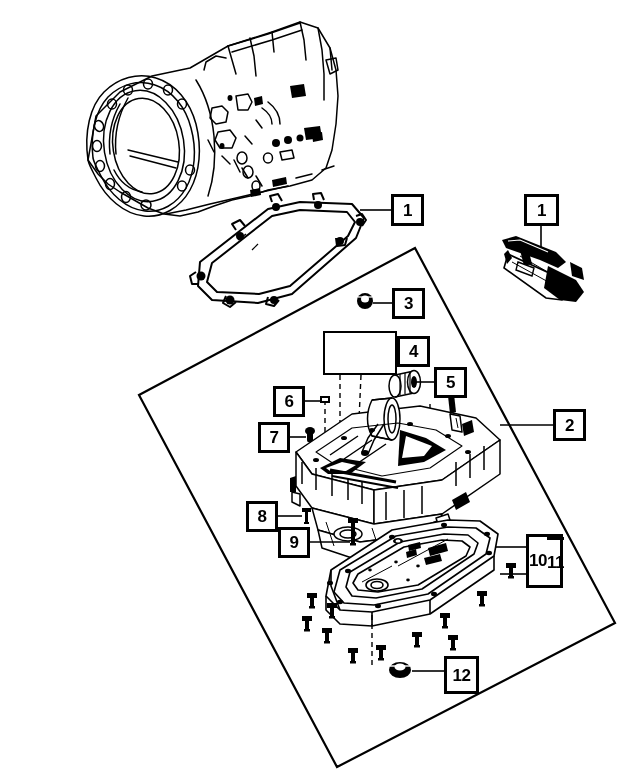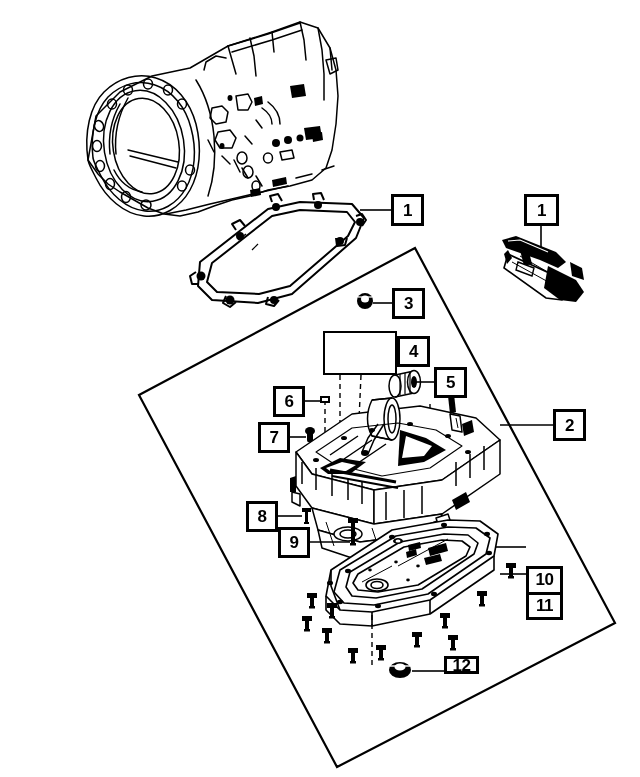--- a/index.html
+++ b/index.html
@@ -41,22 +41,21 @@
     line-height: 1;
     color: #000000;
     letter-spacing: -0.5px;
   }
   .callout-stack {
     position: absolute;
     background: #ffffff;
     border: 3px solid #000000;
     box-sizing: border-box;
     display: flex;
-    flex-direction: column;
-    margin-top: 32px;
+    flex-direction: row;
   }
   .callout-stack > div {
     flex: 1 1 0;
     display: flex;
     align-items: center;
     justify-content: center;
     font-family: "Liberation Sans", sans-serif;
     font-weight: bold;
     font-size: 17px;
     color: #000000;
@@ -479,21 +478,21 @@
 
   <div class="callout-box" style="left:391px; top:194px; width:33px; height:32px;">1</div>
   <div class="callout-box" style="left:553px; top:409px; width:33px; height:32px;">2</div>
   <div class="callout-box" style="left:392px; top:288px; width:33px; height:31px;">3</div>
   <div class="callout-box" style="left:397px; top:336px; width:33px; height:31px;">4</div>
   <div class="callout-box" style="left:434px; top:367px; width:33px; height:31px;">5</div>
   <div class="callout-box" style="left:273px; top:386px; width:32px; height:31px;">6</div>
   <div class="callout-box" style="left:258px; top:422px; width:32px; height:31px;">7</div>
   <div class="callout-box" style="left:246px; top:501px; width:32px; height:31px;">8</div>
   <div class="callout-box" style="left:278px; top:527px; width:32px; height:31px;">9</div>
-  <div class="callout-box" style="left:444px; top:656px; width:35px; height:18px;">12</div>
+  <div class="callout-box" style="left:444px; top:656px; width:35px; height:38px;">12</div>
   <div class="callout-box" style="left:524px; top:194px; width:35px; height:32px;">1</div>
 
   <div class="callout-stack" style="left:526px; top:534px; width:37px; height:54px;">
     <div>10</div>
     <div>11</div>
   </div>
 
 </div>
 
 </body></html>

